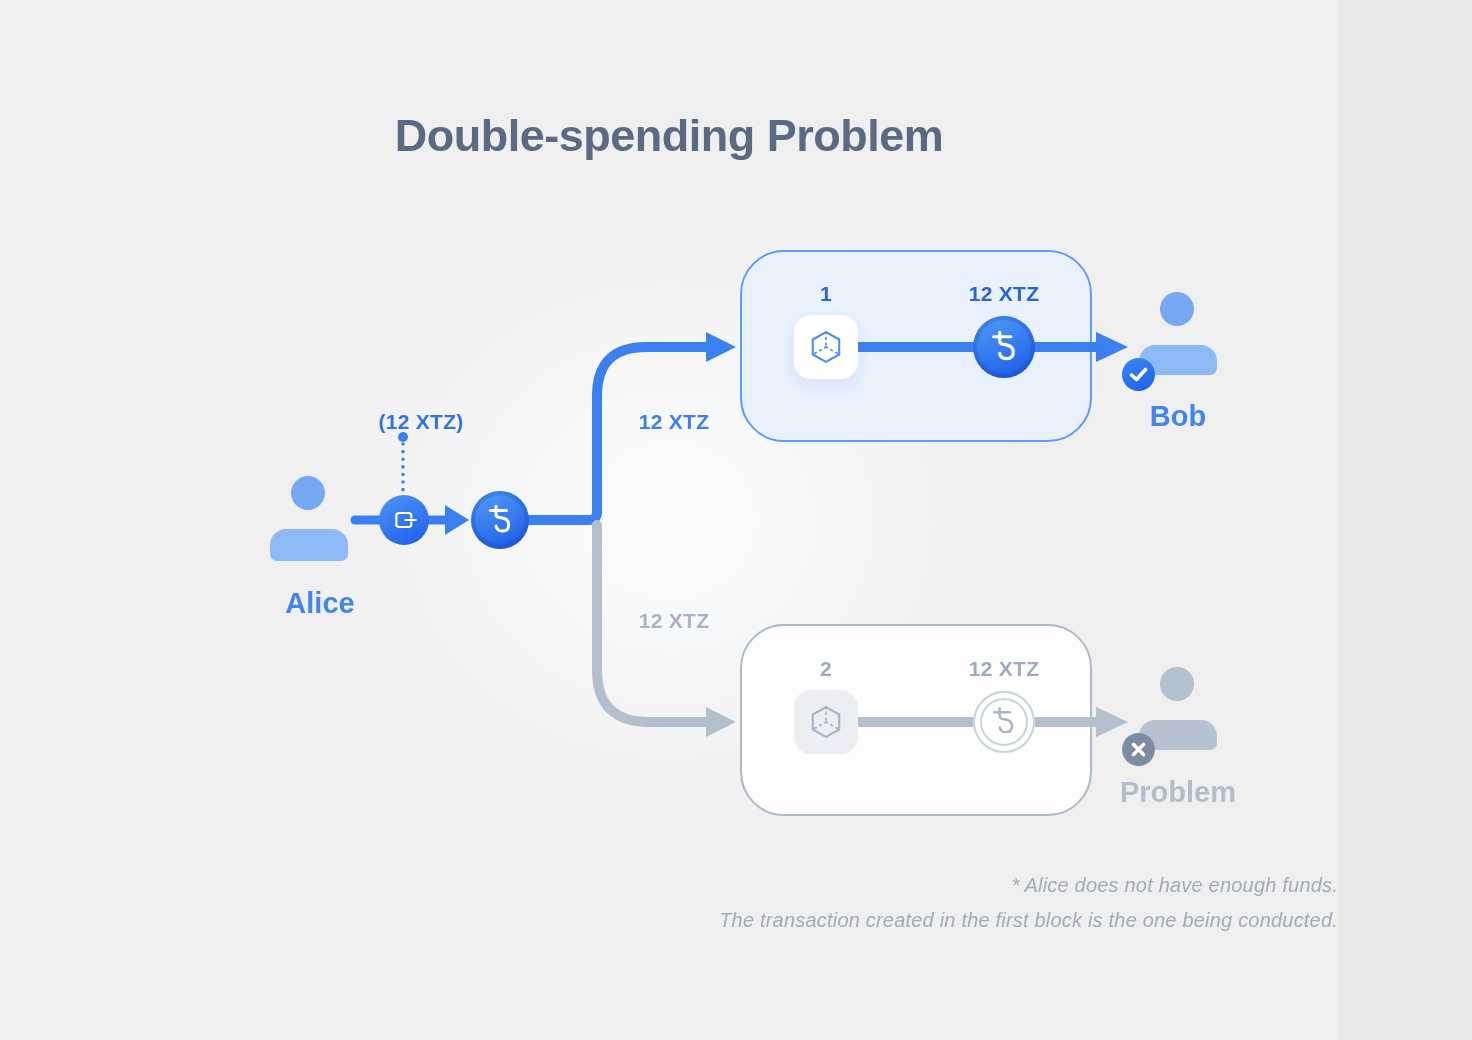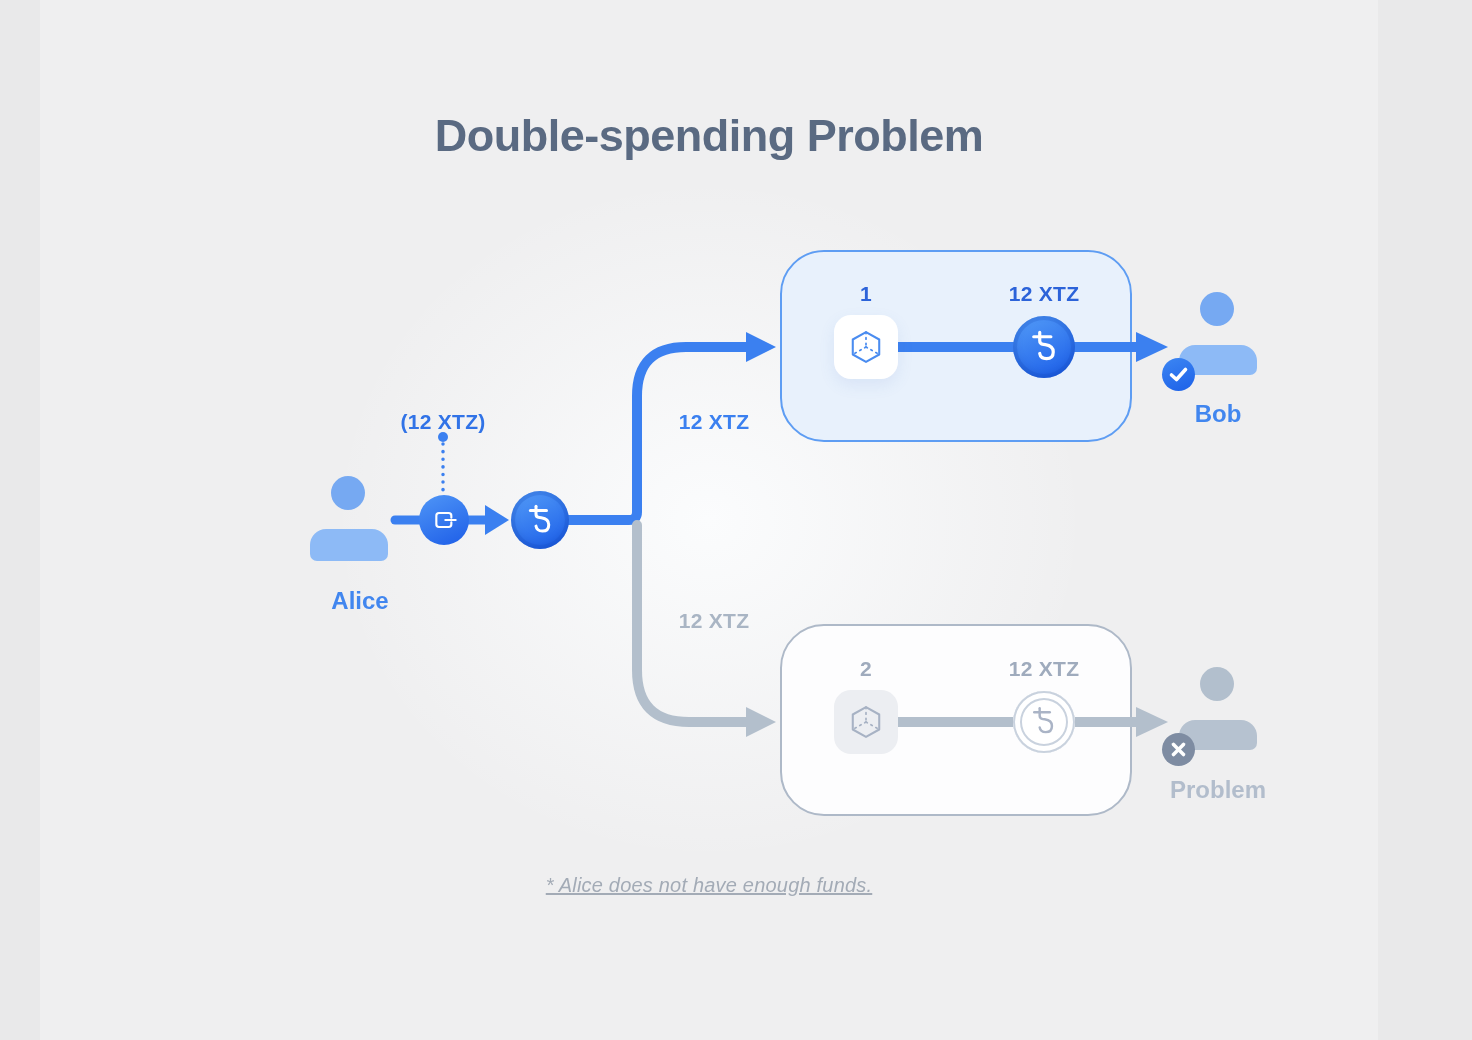--- a/index.html
+++ b/index.html
@@ -8,21 +8,20 @@
     background:#e9e9ea;
     -webkit-font-smoothing:antialiased;
   }
   #stage{
     position:relative;
     width:1338px;height:1040px;
     overflow:hidden;
     background:
       radial-gradient(420px 380px at 50% 50%, #fbfcfd 0%, rgba(250,251,252,0) 90%),
       #efeff0;
-    margin-left: 40px;
   }
   .abs{position:absolute;}
   
   .title{
     left:0;top:110px;width:100%;
     text-align:center;
     font-size:45px;font-weight:700;
     letter-spacing:-0.5px;
     color:#5a6a82;
   }
@@ -87,37 +86,36 @@
     display:flex;align-items:center;justify-content:center;
   }
   
   .person-head{border-radius:50%;}
   .person-head.blue{background:#76a9f2;}
   .person-head.grayp{background:#b2bfcd;}
   .person-body{border-radius:16px 16px 7px 7px;}
   .person-body.blue{background:#8dbaf6;}
   .person-body.grayp{background:#b6c2d0;}
   .name{
-    font-size:24px;font-weight:600;text-align:center;
+    font-size:29px;font-weight:600;text-align:center;
   }
   .name.blue{color:#4186ef;}
   .name.grayn{color:#b2bdcc;}
   
   .badge{
     width:33px;height:33px;border-radius:50%;
     display:flex;align-items:center;justify-content:center;
   }
   .badge.ok{background:linear-gradient(160deg,#3c86f3,#1d61e8);}
   .badge.no{background:#7e8ca2;}
   
   .footnote{
-    left:0;width:100%;text-align:center;
+    left:0;width:100%;text-align:right;
     font-style:italic;font-size:20px;color:#a3abb6;
     letter-spacing:0.2px;
-    text-decoration:underline;
   }
   .z1{z-index:1}.z2{z-index:2}.z3{z-index:3}.z4{z-index:4}
 </style>
 </head>
 <body>
 
 <div id="stage">
 
   <div class="abs title z4">Double-spending Problem</div>
 
@@ -147,21 +145,21 @@
       <circle cx="403" cy="437" r="5" fill="#3b80f0" stroke="none"></circle>
       <path d="M403,444 V491" stroke="#3b80f0" stroke-width="3.5" stroke-dasharray="0.1 7.5"></path>
     </g>
   </svg>
 
   <div class="abs z3" style="left:291px;top:476px;width:34px;height:34px;">
     <div class="person-head blue" style="width:34px;height:34px;"></div>
   </div>
   <div class="abs z3 person-body blue" style="left:270px;top:529px;width:78px;height:32px;"></div>
   <div class="abs z4 name blue" style="left:240px;top:587px;width:160px;">Alice</div>
-  <div class="abs z4 lbl blue" style="left:343px;top:410px;width:120px;color:#3173e7;">(12 XTZ)</div>
+  <div class="abs z4 lbl blue" style="left:361px;top:410px;width:120px;color:#3173e7;">(12 XTZ)</div>
 
   <div class="abs z3 wallet">
     <svg width="32" height="32" viewBox="0 0 48 48">
       <g fill="none" stroke="#ffffff" stroke-width="3.2" stroke-linecap="round" stroke-linejoin="round">
         <path d="M35,20.5 V17.5 Q35,13.5 31,13.5 H16.5 Q12.5,13.5 12.5,17.5 V30.5 Q12.5,34.5 16.5,34.5 H31 Q35,34.5 35,30.5 V27.5"></path>
         <path d="M26,24 H41.5"></path>
       </g>
     </svg>
   </div>
 
@@ -241,20 +239,21 @@
     <svg width="33" height="33" viewBox="0 0 33 33">
       <g stroke="#ffffff" stroke-width="3.6" stroke-linecap="round">
         <path d="M11.5,11.5 L21.5,21.5"></path>
           <path d="M21.5,11.5 L11.5,21.5"></path>
       </g>
     </svg>
   </div>
   <div class="abs z4 name grayn" style="left:1098px;top:776px;width:160px;">Problem</div>
 
   <div class="abs footnote z4" style="top:874px;">* Alice does not have enough funds.</div>
+  <div class="abs footnote z4" style="top:909px;">The transaction created in the first block is the one being conducted.</div>
 
   <div class="abs z4" style="left:1409px;top:971px;">
     <svg width="24" height="30" viewBox="0 0 36 44">
       <g fill="none" stroke="#b0bccd" stroke-width="3.4" stroke-linecap="round" stroke-linejoin="round">
         <path d="M12,3 V8.5"></path>
           <path d="M4.5,8.5 H26"></path>
         <path d="M12,8.5 V13.5 Q12,17.5 16.5,18 L19,18.3 Q29,19.8 29,27.5 Q29,36 20.5,36 Q13,36 12,29.5"></path>
       </g>
     </svg>
   </div>

